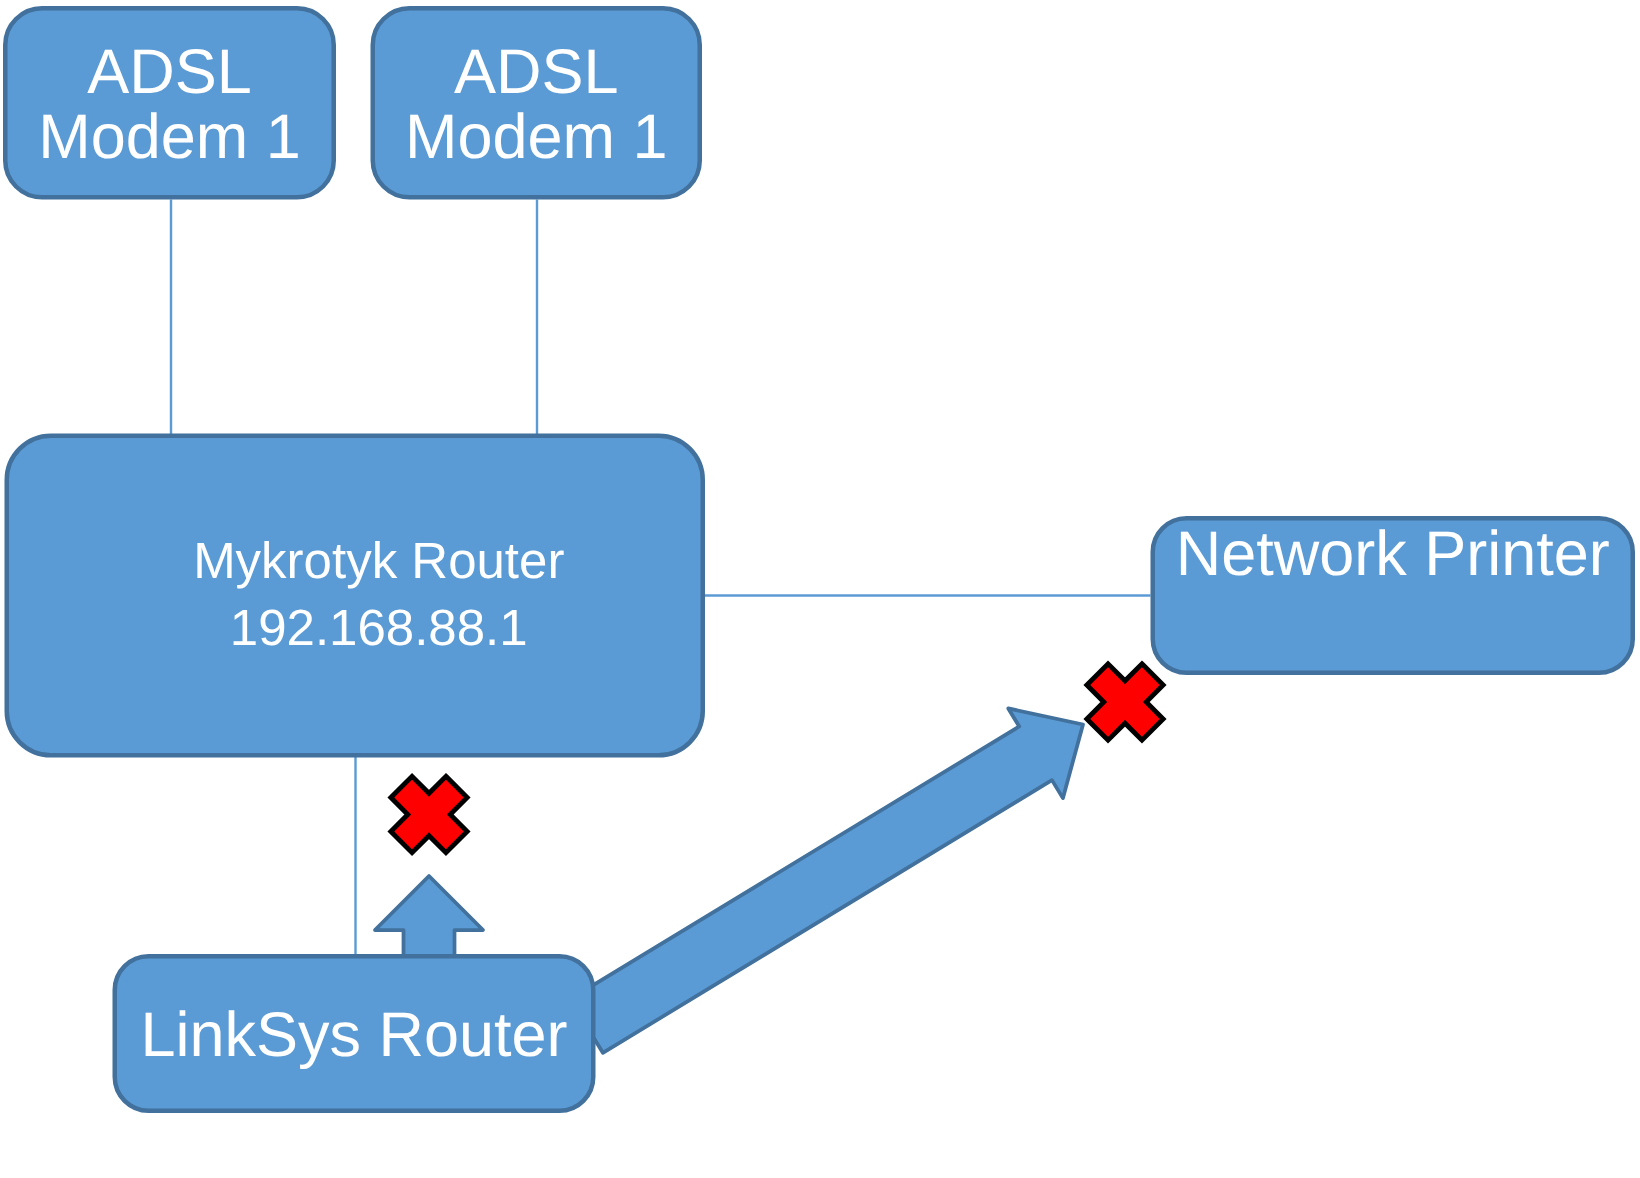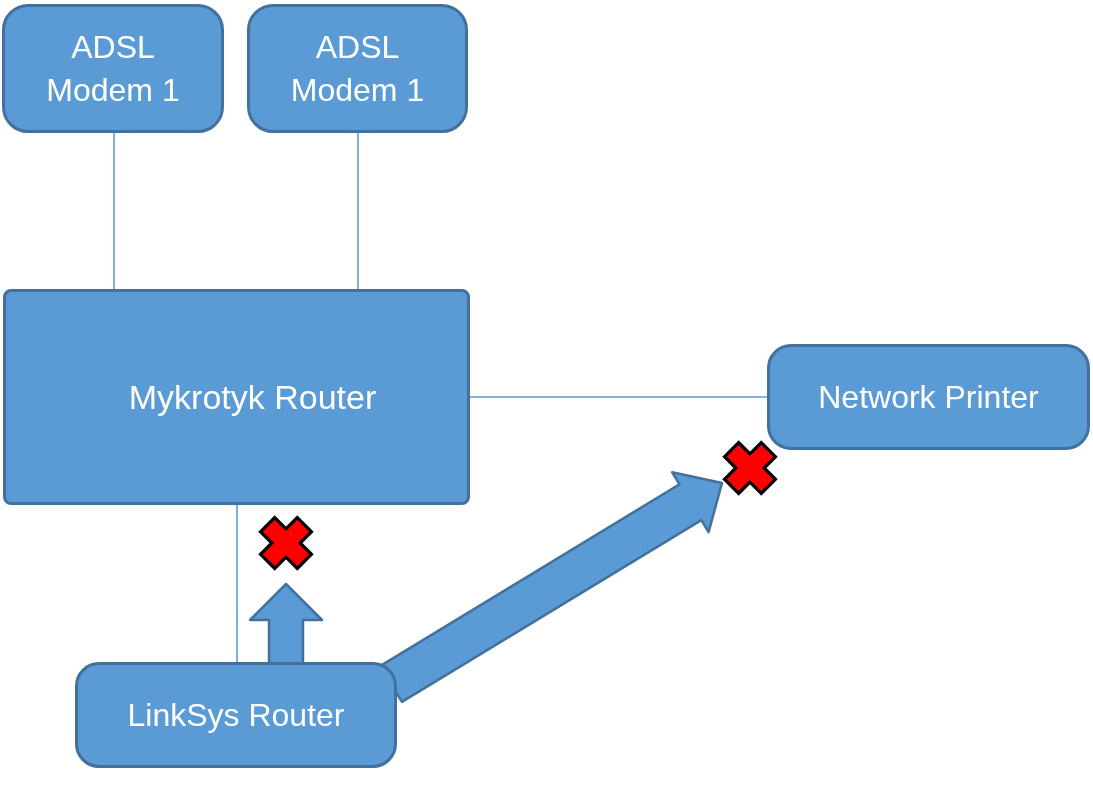--- a/index.html
+++ b/index.html
@@ -19,21 +19,21 @@
     position: absolute;
     box-sizing: border-box;
     background: #5B9BD5;
     border: 3px solid #41719C;
     color: #ffffff;
     display: flex;
     flex-direction: column;
     align-items: center;
     justify-content: center;
     text-align: center;
-    font-size: 32px;
+    font-size: 42px;
     line-height: 43px;
   }
   .node.big { font-size: 34px; line-height: 45px; }
   .node .lbl { display: block; white-space: nowrap; }
 </style>
 </head>
 <body>
 
 <div class="stage">
 
@@ -49,29 +49,30 @@
   <div class="node" style="left:2px; top:4px; width:222px; height:129px; border-radius:26px;">
     <span class="lbl">ADSL</span>
     <span class="lbl">Modem 1</span>
   </div>
 
   <div class="node" style="left:247px; top:4px; width:221px; height:129px; border-radius:26px;">
     <span class="lbl">ADSL</span>
     <span class="lbl">Modem 1</span>
   </div>
 
-  <div class="node big" style="left:3px; top:289px; width:467px; height:216px; border-radius:8px;padding-left:32px;">
+  <div class="node big" style="left:3px; top:289px; width:467px; height:216px; border-radius:31px;padding-left:32px;">
     <span class="lbl">Mykrotyk Router</span>
+    <span class="lbl">192.168.88.1</span>
   </div>
 
-  <div class="node" style="left:767px; top:344px; width:323px; height:106px; border-radius:24px;">
+  <div class="node" style="left:767px; top:344px; width:323px; height:106px; border-radius:24px;justify-content:space-between;">
     <span class="lbl">Network Printer</span>
   </div>
 
-  <div class="node" style="left:75px; top:662px; width:322px; height:106px; border-radius:24px;">
+  <div class="node" style="left:75px; top:636px; width:322px; height:106px; border-radius:24px;">
     <span class="lbl">LinkSys Router</span>
   </div>
 
   <svg class="layer" width="1093" height="785" viewBox="0 0 1093 785">
     <path class="xmark" transform="translate(286,543) rotate(45)" d="M-10,-26 L10,-26 L10,-10 L26,-10 L26,10 L10,10 L10,26 L-10,26 L-10,10 L-26,10 L-26,-10 L-10,-10 Z"></path>
     <path class="xmark" transform="translate(750,468) rotate(45)" d="M-10,-26 L10,-26 L10,-10 L26,-10 L26,10 L10,10 L10,26 L-10,26 L-10,10 L-26,10 L-26,-10 L-10,-10 Z"></path>
   </svg>
 
 </div>
 

